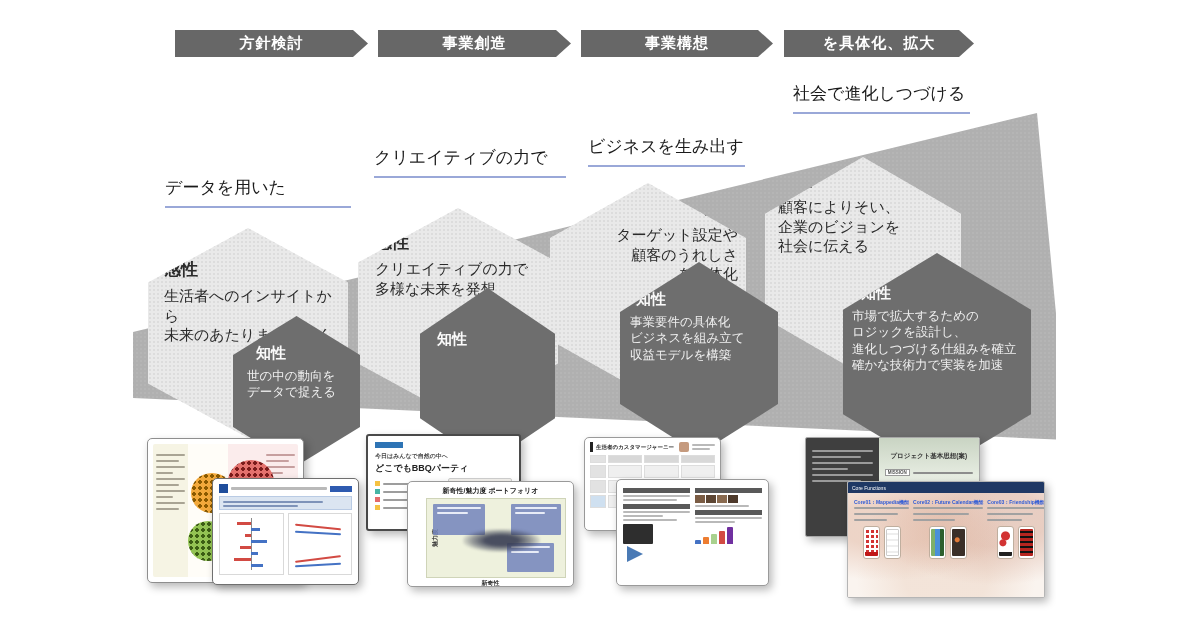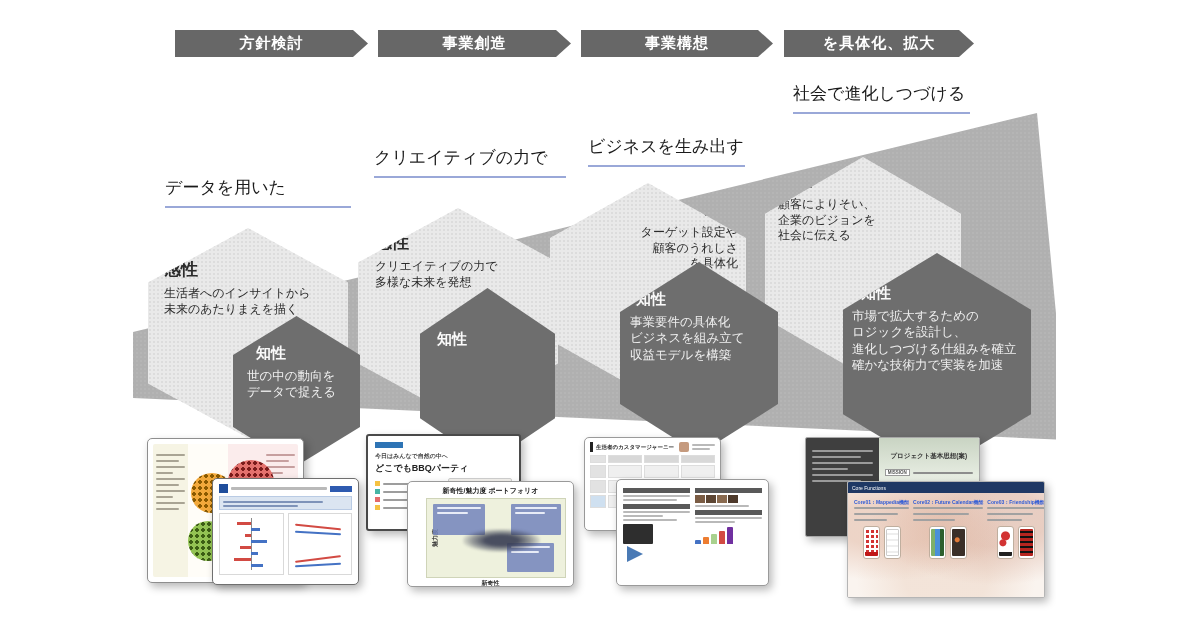--- a/index.html
+++ b/index.html
@@ -36,21 +36,21 @@
     box-sizing:border-box;
   }
   .hex-light{
     background-color:#e9e9e9;
     background-image:radial-gradient(circle,#dcdcdc 1px,transparent 1px);
     background-size:4px 4px;color:#2b2b2b;
   }
   .hex-dark{background-color:#6e6e6e;color:#f2f2f2;}
   .hex-head{font-size:17px;font-weight:bold;margin:0 0 5px 0;}
   .hex-dark .hex-head{font-size:15px;color:#fafafa;}
-  .hex-desc{font-size:12px;line-height:1.3;white-space:pre-line;margin:0;}
+  .hex-desc{font-size:15px;line-height:1.3;white-space:pre-line;margin:0;}
   .hex-dark .hex-desc{font-size:12.5px;color:#efefef;}
   .hx-1l{left:148px;top:228px;width:200px;height:210px;padding:30px 12px 0 16px;}
   .hx-1d{left:233px;top:316px;width:127px;height:150px;padding:28px 6px 0 23px;z-index:3;}
   .hx-1d .hex-desc{margin-left:-9px;}
   .hx-2l{left:358px;top:208px;width:200px;height:210px;padding:23px 10px 0 17px;}
   .hx-2d{left:420px;top:288px;width:135px;height:176px;padding:42px 4px 0 17px;z-index:3;}
   .hx-2d .hex-desc{margin-left:-3px;}
   .hx-3l{left:550px;top:183px;width:196px;height:212px;padding:14px 8px 0 14px;text-align:right;}
   .hx-3d{left:620px;top:262px;width:158px;height:192px;padding:28px 4px 0 16px;z-index:3;}
   .hx-3d .hex-desc{margin-left:-6px;}

